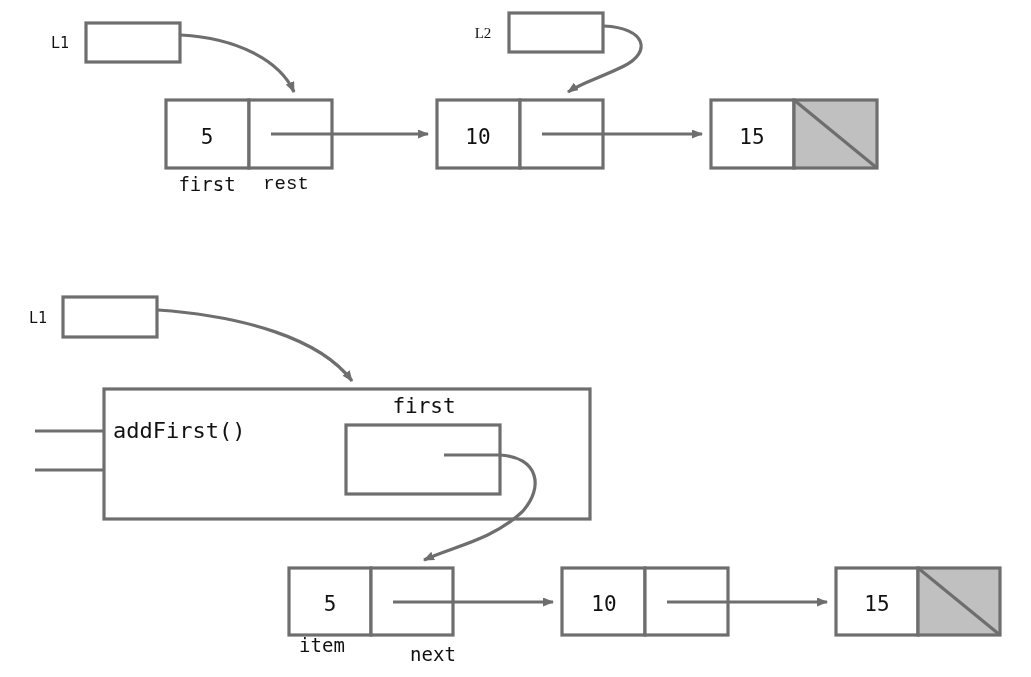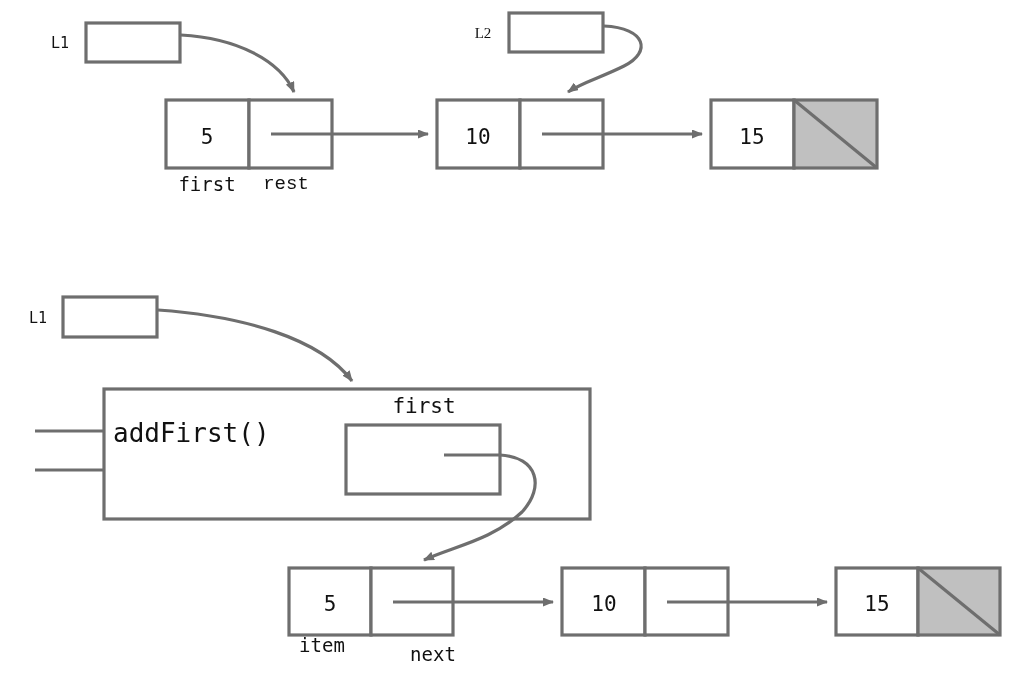--- a/index.html
+++ b/index.html
@@ -19,21 +19,21 @@
     position:absolute;
     font-family:"DejaVu Sans Mono","Liberation Mono",monospace;
     color:#111111;
     white-space:pre;
     line-height:1;
     -webkit-font-smoothing:antialiased;
   }
   .var-name{font-size:15px;}
   .cell-val{font-size:21px;}
   .field-lbl{font-size:19px;}
-  .method-lbl{font-size:26px;}
+  .method-lbl{font-size:22px;}
   .first-lbl{font-size:21px;}
 
   .ctr{transform:translate(-50%,-50%);}
   .ctrx{transform:translateX(-50%);}
 </style>
 </head>
 <body>
 
 <div id="canvas">
 

